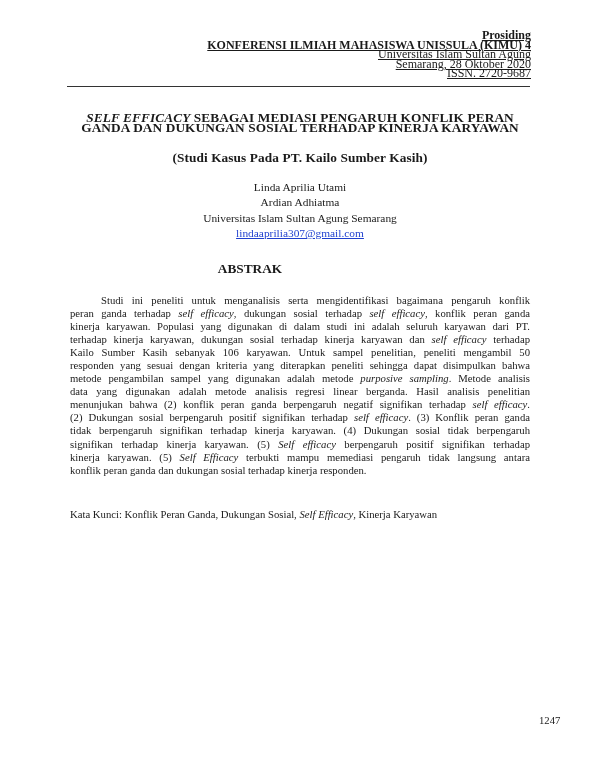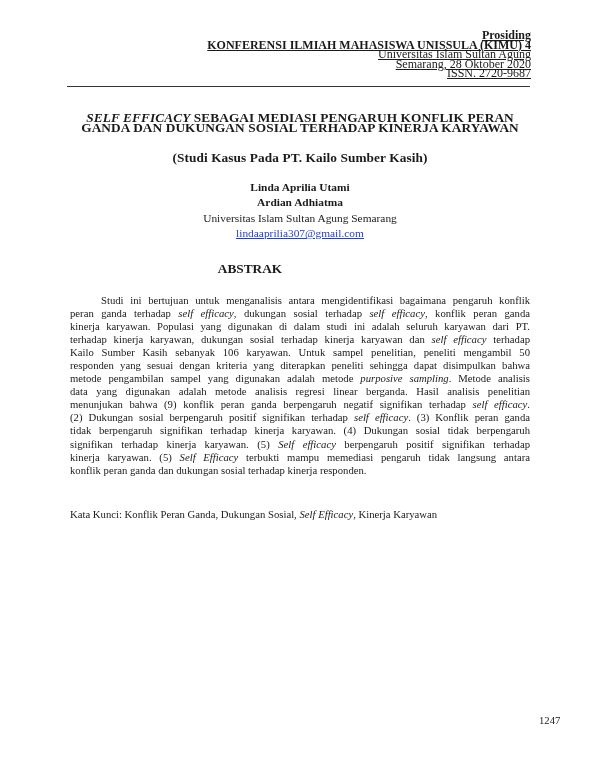--- a/index.html
+++ b/index.html
@@ -18,21 +18,21 @@
     }
     .title {
       position: absolute; left: 60px; width: 480px; text-align: center;
       font-weight: bold; font-size: 13.3px; letter-spacing: 0.1px;
     }
     .title i { font-style: italic; }
     .authors {
       position: absolute; left: 0; width: 600px; top: 180px; text-align: center;
       font-size: 11.4px; line-height: 15.4px;
     }
-    .authors .name { font-weight: bold; }
+    .authors .name { font-weight: normal; }
     .authors a { color: #1f3fcf; text-decoration: underline; }
     .abstrak-title {
       position: absolute; left: 0; width: 500px; top: 261px; text-align: center;
       font-weight: bold; font-size: 13.3px;
     }
     .abstract {
       position: absolute; left: 70px; width: 460px; top: 294px;
       font-size: 10.7px; line-height: 13.05px; text-align: justify;
     }
     .abstract .ln { display: block; text-align: justify; text-align-last: justify; white-space: nowrap; }
@@ -67,29 +67,29 @@
 <div class="authors">
   <div class="name">Linda Aprilia Utami</div>
   <div class="name">Ardian Adhiatma</div>
   <div>Universitas Islam Sultan Agung Semarang</div>
   <div><a href="mailto:lindaaprilia307@gmail.com">lindaaprilia307@gmail.com</a></div>
 </div>
 
 <div class="abstrak-title">ABSTRAK</div>
 
 <div class="abstract" id="abstract">
-    <span class="ln indent"><span>Studi ini bertujuan untuk menganalisis antara mengidentifikasi bagaimana pengaruh konflik</span></span>
+    <span class="ln indent"><span>Studi ini peneliti untuk menganalisis serta mengidentifikasi bagaimana pengaruh konflik</span></span>
     <span class="ln"><span>peran ganda terhadap </span><i>self efficacy</i><span>, dukungan sosial terhadap </span><i>self efficacy</i><span>, konflik peran ganda</span></span>
     <span class="ln"><span>kinerja karyawan. Populasi yang digunakan di dalam studi ini adalah seluruh karyawan dari PT.</span></span>
     <span class="ln"><span>terhadap kinerja karyawan, dukungan sosial terhadap kinerja karyawan dan </span><i>self efficacy</i><span> terhadap</span></span>
     <span class="ln"><span>Kailo Sumber Kasih sebanyak 106 karyawan. Untuk sampel penelitian, peneliti mengambil 50</span></span>
     <span class="ln"><span>responden yang sesuai dengan kriteria yang diterapkan peneliti sehingga dapat disimpulkan bahwa</span></span>
     <span class="ln"><span>metode pengambilan sampel yang digunakan adalah metode </span><i>purposive sampling</i><span>. Metode analisis</span></span>
     <span class="ln"><span>data yang digunakan adalah metode analisis regresi linear berganda. Hasil analisis penelitian</span></span>
-    <span class="ln"><span>menunjukan bahwa (9) konflik peran ganda berpengaruh negatif signifikan terhadap </span><i>self efficacy</i><span>.</span></span>
+    <span class="ln"><span>menunjukan bahwa (2) konflik peran ganda berpengaruh negatif signifikan terhadap </span><i>self efficacy</i><span>.</span></span>
     <span class="ln"><span>(2) Dukungan sosial berpengaruh positif signifikan terhadap </span><i>self efficacy</i><span>. (3) Konflik peran ganda</span></span>
     <span class="ln"><span>tidak berpengaruh signifikan terhadap kinerja karyawan. (4) Dukungan sosial tidak berpengaruh</span></span>
     <span class="ln"><span>signifikan terhadap kinerja karyawan. (5) </span><i>Self efficacy</i><span> berpengaruh positif signifikan terhadap</span></span>
     <span class="ln"><span>kinerja karyawan. (5) </span><i>Self Efficacy</i><span> terbukti mampu memediasi pengaruh tidak langsung antara</span></span>
     <span class="ln last"><span>konflik peran ganda dan dukungan sosial terhadap kinerja responden.</span></span>
   </div>
 
 <div class="keywords" id="keywords"><span>Kata Kunci: </span><span>Konflik Peran Ganda, Dukungan Sosial, </span><i>Self Efficacy</i><span>, Kinerja Karyawan</span></div>
 
 <div class="pageno">1247</div>

